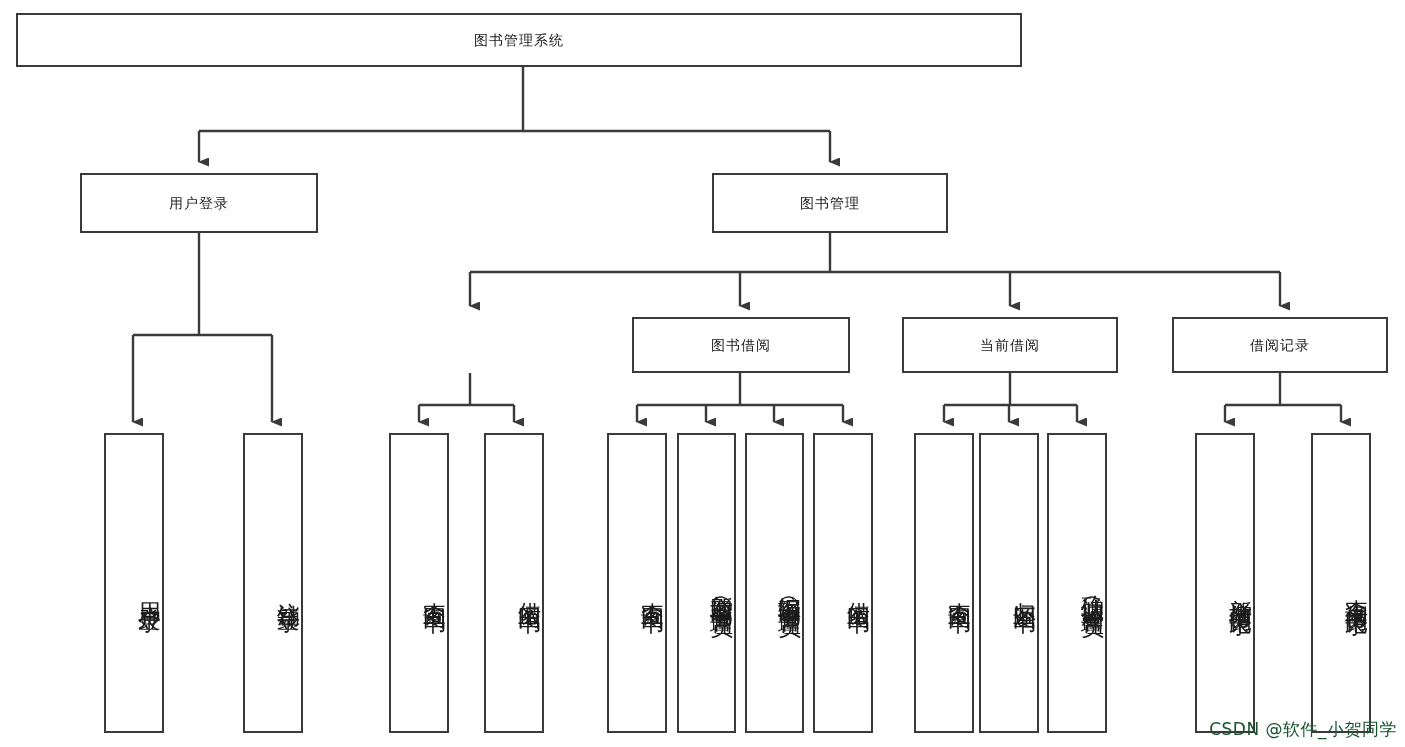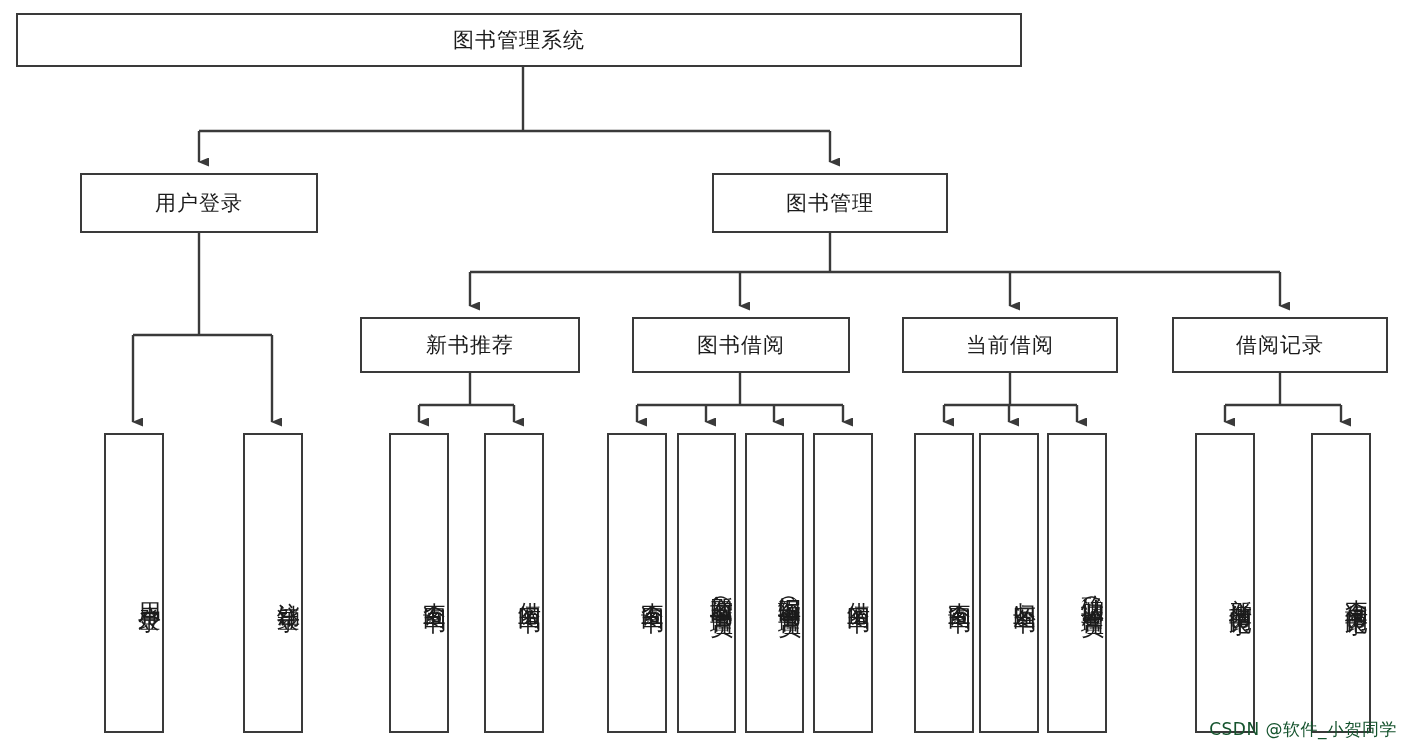--- a/index.html
+++ b/index.html
@@ -25,21 +25,21 @@
     box-sizing:border-box;
     background:#ffffff;
     border:2.2px solid #3a3a3a;
     display:flex;
     align-items:center;
     justify-content:center;
     color:#1b1b1b;
     z-index:3;
   }
   .node.h{
-    font-size:21px;
+    font-size:14px;
     letter-spacing:1px;
     line-height:1;
   }
   .node.v{
     writing-mode:vertical-rl;
     text-orientation:upright;
     align-items:flex-start;
     justify-content:center;
     padding-top:14px;
     font-size:23px;
@@ -122,23 +122,20 @@
     <span>图书管理系统</span>
   </div>
 
   <div class="node h" style="left:80px; top:173px; width:238px; height:60px;">
     <span>用户登录</span>
   </div>
   <div class="node h" style="left:712px; top:173px; width:236px; height:60px;text-align:center;">
     <span>图书管理</span>
   </div>
 
-  <div class="node h" style="left:360px; top:317px; width:220px; height:56px;">
-    <span>新书推荐</span>
-  </div>
   <div class="node h" style="left:632px; top:317px; width:218px; height:56px;">
     <span>图书借阅</span>
   </div>
   <div class="node h" style="left:902px; top:317px; width:216px; height:56px;">
     <span>当前借阅</span>
   </div>
   <div class="node h" style="left:1172px; top:317px; width:216px; height:56px;align-items:center;">
     <span>借阅记录</span>
   </div>
 

